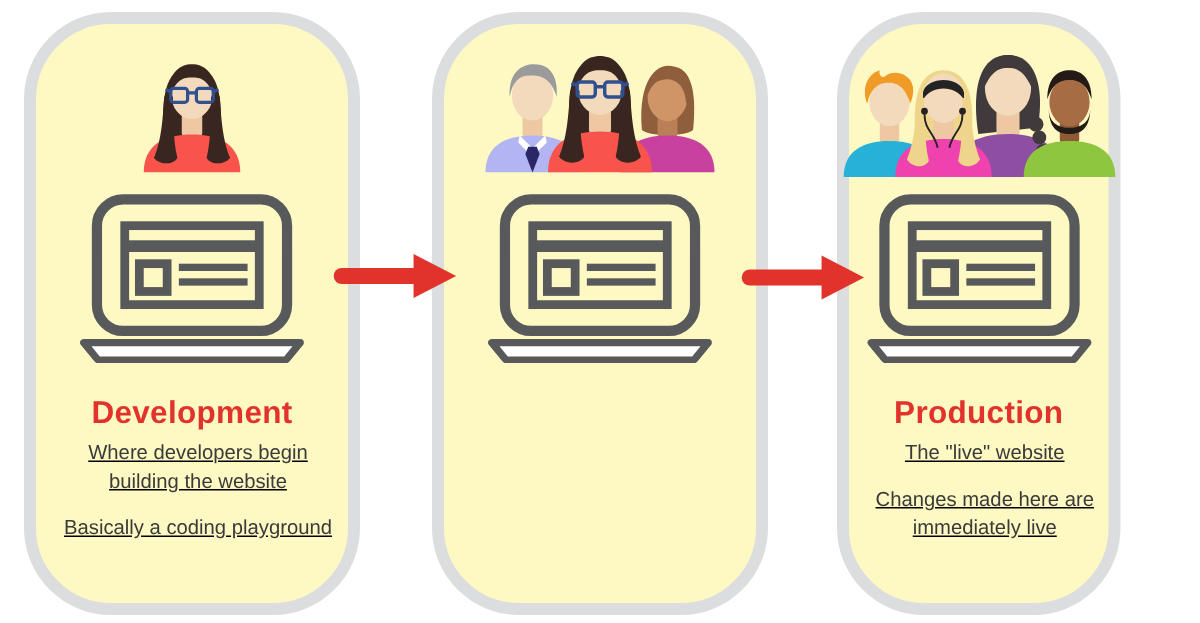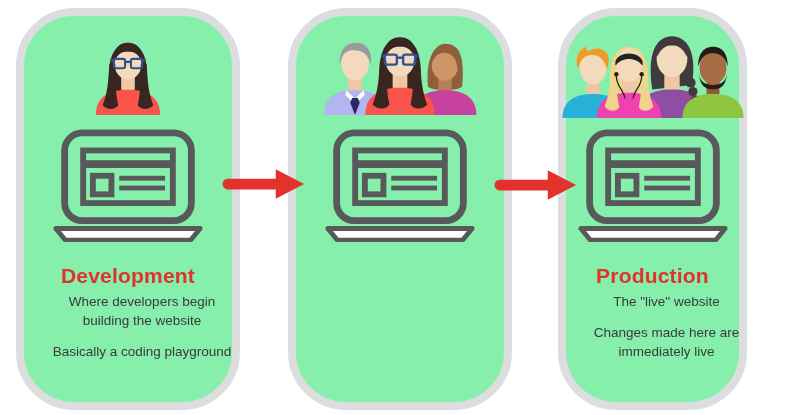--- a/index.html
+++ b/index.html
@@ -7,21 +7,21 @@
     --card-border:#dcdddf;
     --laptop-gray:#58595b;
     --text-dark:#3a3a3a;
   }
   html,body{margin:0;padding:0;}
   body{
     width:800px;height:415px;background:#ffffff;position:relative;overflow:hidden;
     font-family:"Liberation Sans","DejaVu Sans",sans-serif;
   }
   .card{
-    position:absolute;top:8px;height:402px;width:224px;background:#86efac;
+    position:absolute;top:8px;height:402px;width:224px;background:#fef9c3;
     border:8px solid var(--card-border);border-radius:58px;box-sizing:border-box;
   }
   .card-dev{left:16px;}
   .card-stg{left:288px;}
   .card-prd{left:558px;width:189px;}
   .avatars{
     position:absolute;left:50%;transform:translateX(-50%);
     display:flex;align-items:flex-end;
   }
   .avatars svg{position:relative;display:block;}
@@ -31,21 +31,21 @@
   .card-stg .avatars svg:nth-child(n+2){margin-left:-35px;}
   .card-prd .avatars svg:nth-child(n+2){margin-left:-40px;}
   .laptop{
     position:absolute;top:113px;left:50%;transform:translateX(-50%);
     width:156px;display:block;
   }
   .stage-title{
     position:absolute;top:248px;left:0;width:100%;text-align:center;
     font-size:21px;font-weight:bold;color:var(--accent-red);margin:0;letter-spacing:.2px;
   }
-  .stage-desc{position:absolute;top:276px;left:14px;width:100%;}
+  .stage-desc{position:absolute;top:276px;left:4px;width:100%;text-decoration:underline;}
   .stage-desc p{
     margin:0 0 12px;font-size:13.5px;line-height:19px;color:var(--text-dark);
     text-align:center;white-space:pre-line;
   }
   .arrow{position:absolute;width:86px;height:36px;z-index:20;}
   .arrow-1{left:221px;top:166px;}
   .arrow-2{left:493px;top:167px;}
 </style>
 </head>
 <body>

